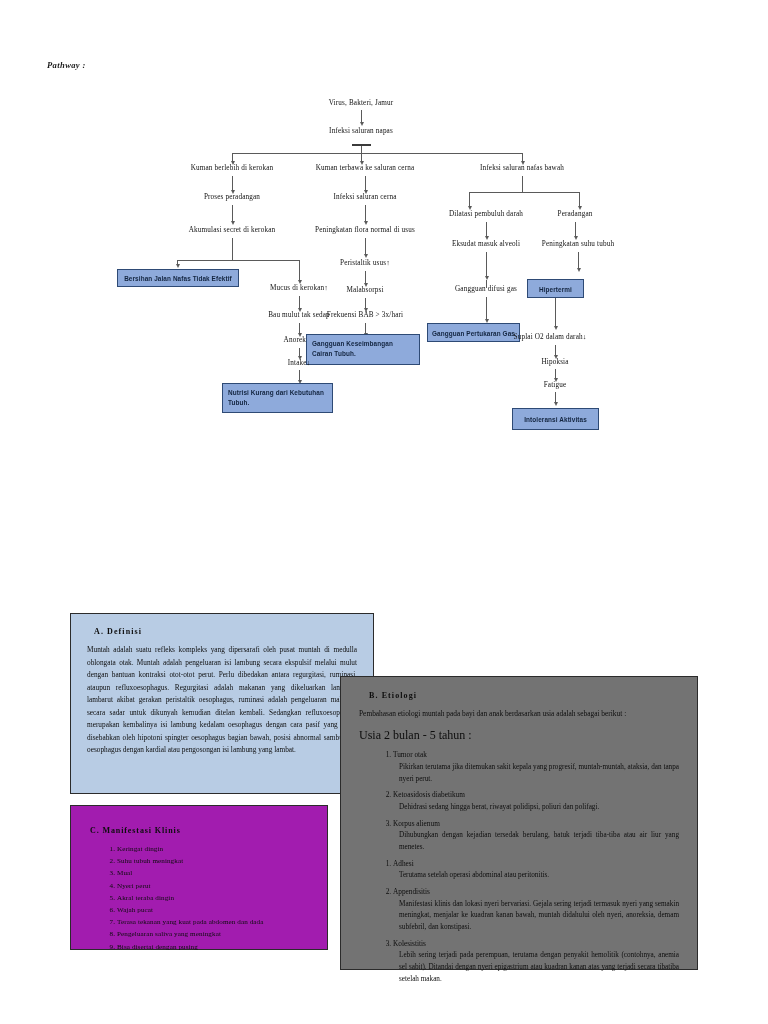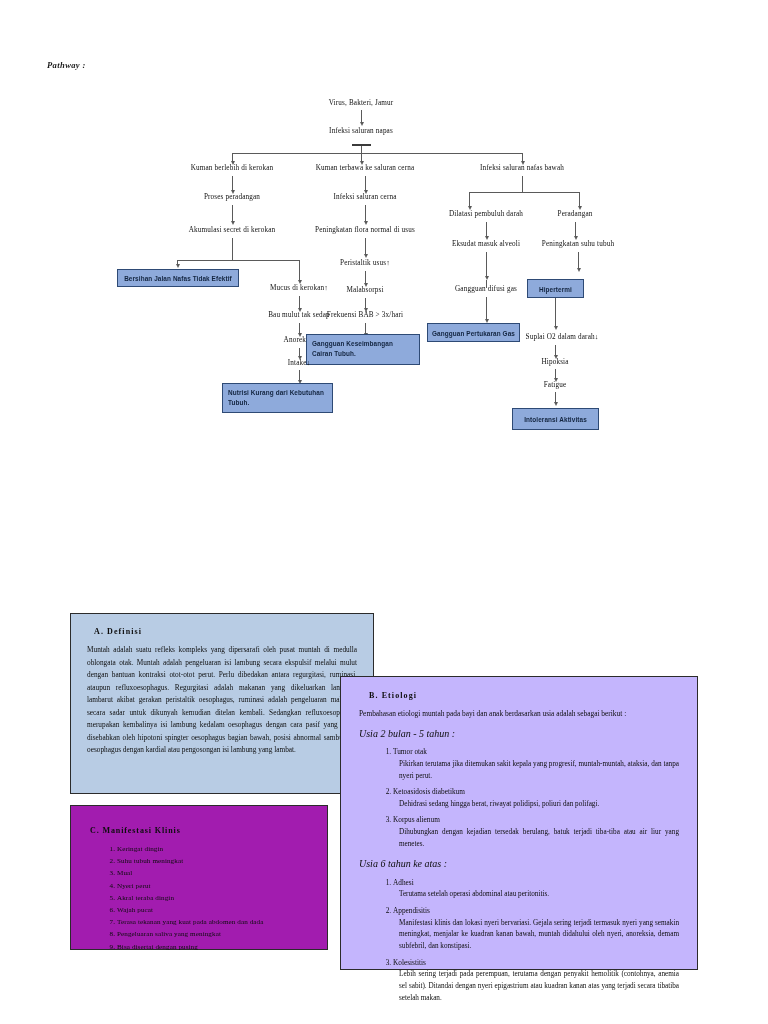--- a/index.html
+++ b/index.html
@@ -54,28 +54,28 @@
   
   .panel{
     position:absolute;
     box-sizing:border-box;
     border:1px solid #2b2b2b;
     font-family:"Liberation Serif", serif;
     color:#0d0d0d;
   }
   .panel-blue{background:#b8cce4;}
   .panel-green{background:#a21caf;}
-  .panel-orange{background:#c4b5fd;}
+  .panel-orange{background:#737373;}
 
   .panel h3{
     margin:0 0 8px 0;
     font-size:8px;font-weight:bold;letter-spacing:1.1px;
   }
   .panel p{margin:0 0 3px 0;font-size:7.4px;line-height:1.62;text-align:justify;}
-  .panel .ital{font-style:italic;font-size:10px;margin:6px 0 4px 0;}
+  .panel .ital{font-size:12px;margin:6px 0 4px 0;}
 
   #definisi{left:70px;top:613px;width:304px;height:181px;padding:13px 16px 10px 16px;}
   #definisi h3{margin-left:7px;}
   #definisi p{font-size:7.3px;line-height:1.72;}
 
   #manifestasi{left:70px;top:805px;width:258px;height:145px;padding:20px 16px 10px 16px;}
   #manifestasi h3{margin-left:3px;letter-spacing:.9px;}
   #manifestasi ol{margin:8px 0 0 0;padding-left:30px;}
   #manifestasi li{font-size:7.1px;line-height:1.72;letter-spacing:.1px;}
 
@@ -198,21 +198,21 @@
     <div class="vline" style="left:299px;top:348px;height:10px;"></div>
     <div class="arrow" style="left:299.5px;top:356px;"></div>
     <div class="node" style="left:299px;top:359px;">Intake↓</div>
     <div class="vline" style="left:299px;top:370px;height:12px;"></div>
     <div class="arrow" style="left:299.5px;top:380px;"></div>
 
     <div class="box" style="left:222px;top:383px;width:111px;height:30px;padding:4px 5px;">Nutrisi Kurang dari Kebutuhan Tubuh.</div>
 
     <div class="vline" style="left:555px;top:298px;height:30px;"></div>
     <div class="arrow" style="left:555.5px;top:326px;"></div>
-    <div class="node" style="left:562px;top:333px;text-align:center;">Suplai O2 dalam darah↓</div>
+    <div class="node" style="left:550px;top:333px;text-align:center;">Suplai O2 dalam darah↓</div>
     <div class="vline" style="left:555px;top:345px;height:12px;"></div>
     <div class="arrow" style="left:555.5px;top:355px;"></div>
     <div class="node" style="left:555px;top:358px;">Hipoksia</div>
     <div class="vline" style="left:555px;top:369px;height:11px;"></div>
     <div class="arrow" style="left:555.5px;top:378px;"></div>
     <div class="node" style="left:555px;top:381px;">Fatigue</div>
     <div class="vline" style="left:555px;top:392px;height:12px;"></div>
     <div class="arrow" style="left:555.5px;top:402px;"></div>
 
     <div class="box" style="left:512px;top:408px;width:87px;height:22px;text-align:center;padding:6px 3px;">Intoleransi Aktivitas</div>
@@ -249,21 +249,20 @@
       </li>
       <li>
         <span class="lead">Ketoasidosis diabetikum</span>
         <span class="desc">Dehidrasi sedang hingga berat, riwayat polidipsi, poliuri dan polifagi.</span>
       </li>
       <li>
         <span class="lead">Korpus alienum</span>
         <span class="desc">Dihubungkan dengan kejadian tersedak berulang, batuk terjadi tiba-tiba atau air liur yang menetes.</span>
       </li>
     </ol>
-    <p class="ital">Usia 6 tahun ke atas :</p>
     <ol>
       <li>
         <span class="lead">Adhesi</span>
         <span class="desc">Terutama setelah operasi abdominal atau peritonitis.</span>
       </li>
       <li>
         <span class="lead">Appendisitis</span>
         <span class="desc">Manifestasi klinis dan lokasi nyeri bervariasi. Gejala sering terjadi termasuk nyeri yang semakin meningkat, menjalar ke kuadran kanan bawah, muntah didahului oleh nyeri, anoreksia, demam subfebril, dan konstipasi.</span>
       </li>
       <li>

